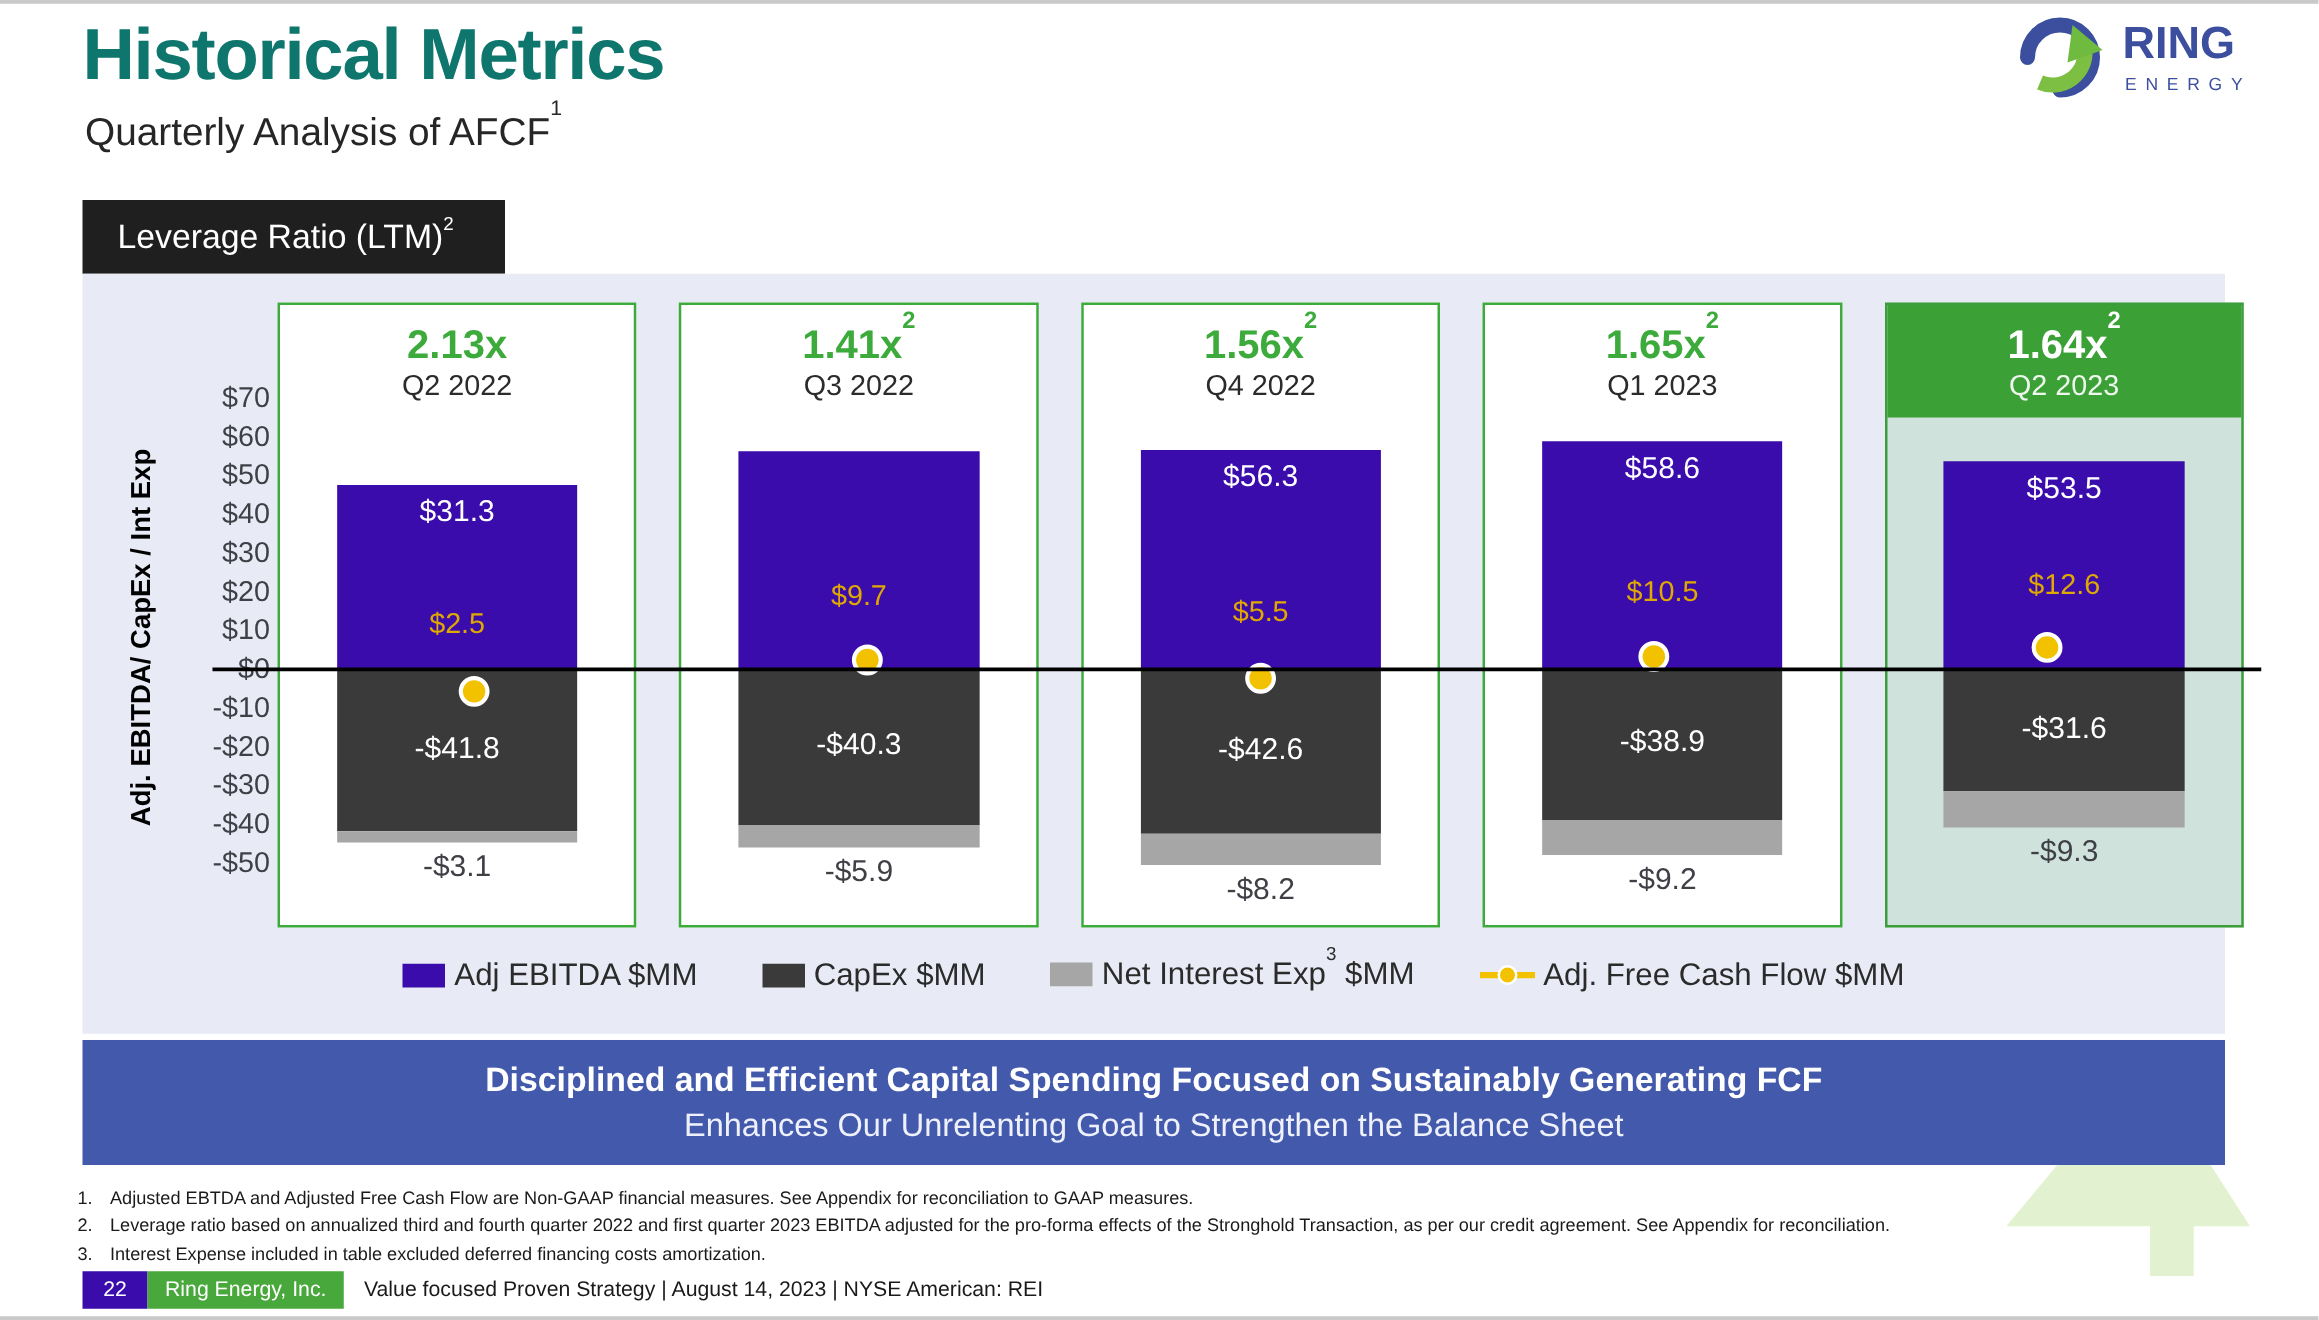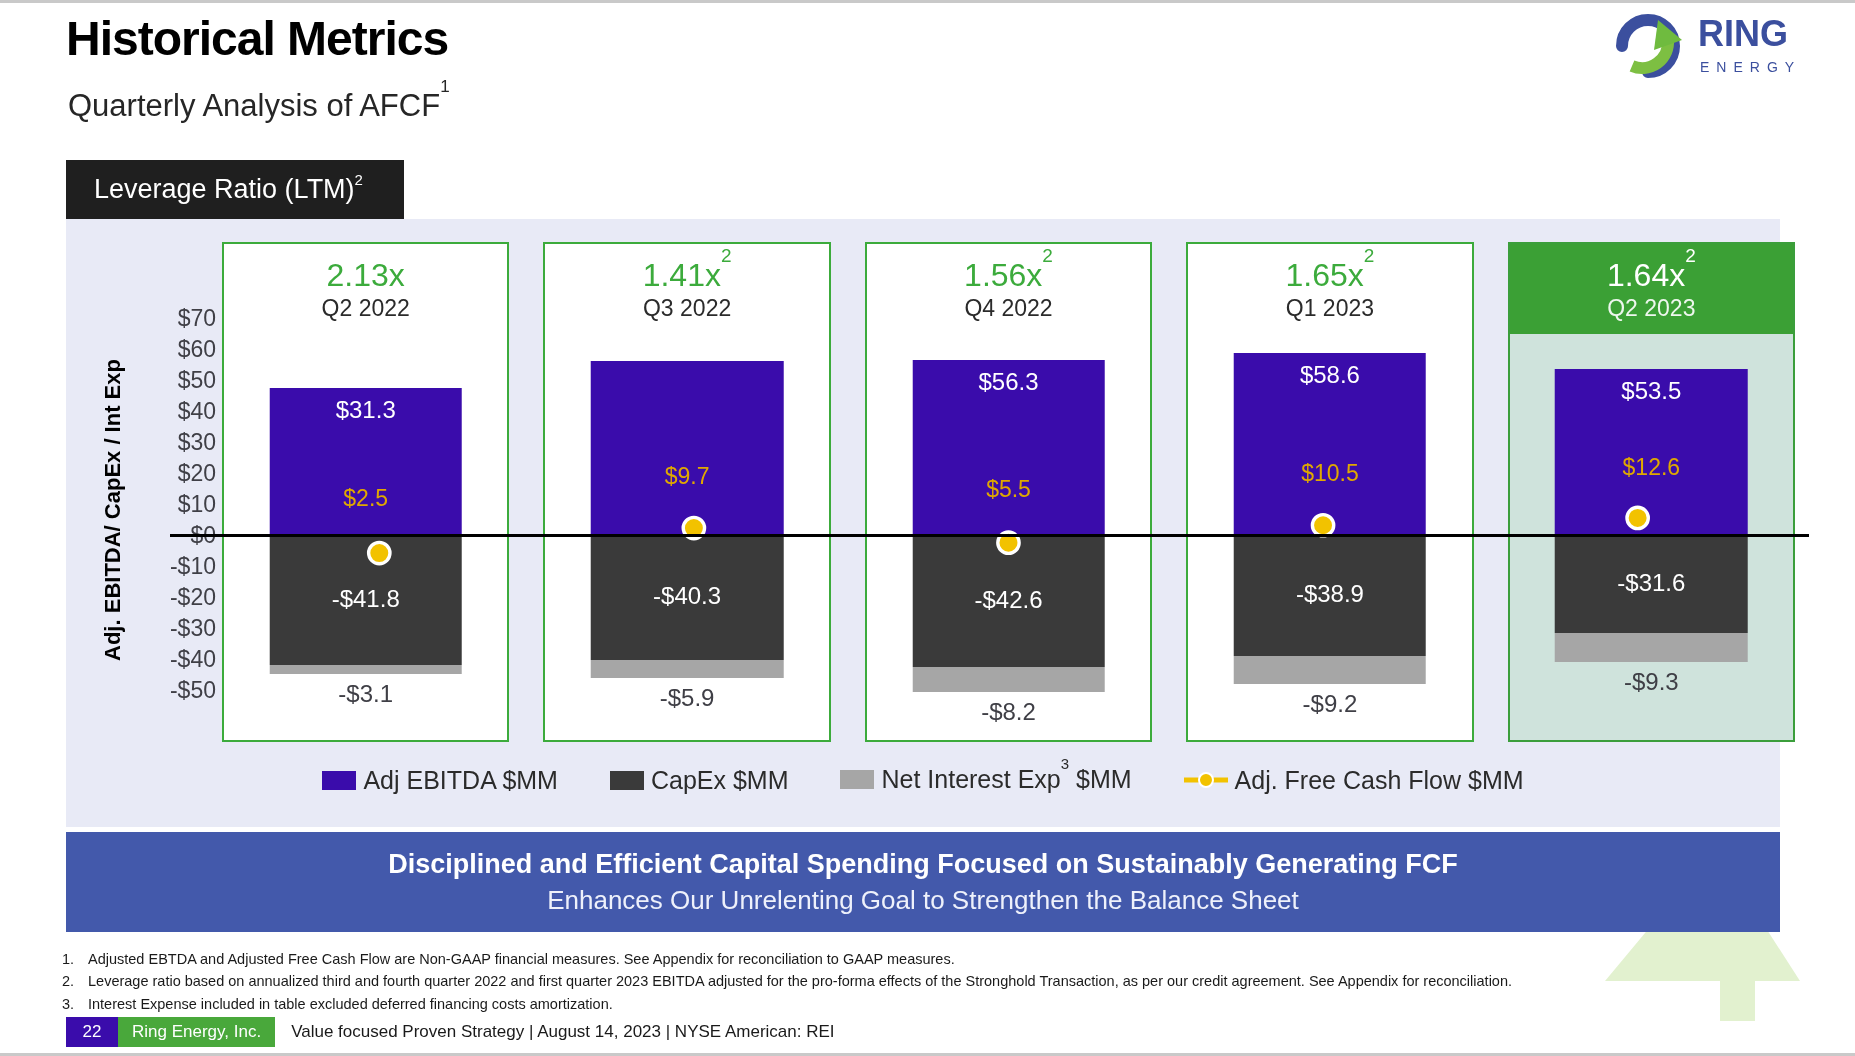--- a/index.html
+++ b/index.html
@@ -13,21 +13,21 @@
 
   
   .watermark {
     position:absolute; right:-10px; bottom:35px; width:260px; height:190px;
     opacity:.55; pointer-events:none; z-index:0;
   }
 
   
   .page-title {
     position:absolute; left:66px; top:14px;
-    font-size:48px; font-weight:bold; color:#000000; letter-spacing:-1px;
+    font-size:58px; font-weight:bold; color:#0f766e; letter-spacing:-1px;
     line-height:1.05;
   }
   .page-subtitle {
     position:absolute; left:68px; top:88px;
     font-size:31px; color:#262626; font-weight:400;
   }
   .page-subtitle sup { font-size:17px; top:-.75em; position:relative; }
 
   .logo { position:absolute; right:18px; top:10px; width:235px; height:72px; }
 
@@ -64,21 +64,21 @@
 
   
   .cards { position:absolute; left:222px; top:242px; right:60px; height:500px; display:flex; gap:34px; z-index:2; }
   .card {
     flex:1; border:2px solid #3cab3c; background:#ffffff;
     display:flex; flex-direction:column; position:relative;
   }
   .card.highlight { background:#cfe3dc; border-color:#3b9e3b; }
   .card-head { padding-top:14px; text-align:center; }
   .card.highlight .card-head { background:#3ba035; padding:14px 0 12px; }
-  .ratio { font-size:32px; font-weight:normal; color:#3cab3c; line-height:1.1; }
+  .ratio { font-size:32px; font-weight:bold; color:#3cab3c; line-height:1.1; }
   .card.highlight .ratio { color:#ffffff; }
   .ratio sup { font-size:19px; position:relative; top:-.65em; }
   .qtr { font-size:23px; color:#2b2b2b; margin-top:2px; }
   .card.highlight .qtr { color:#eef7ee; }
 
   
   .plot { position:absolute; left:222px; top:318px; right:60px; height:372px; z-index:4; }
   .zero-line {
     position:absolute; left:-52px; right:-14px; height:3px; background:#000; z-index:9;
   }

